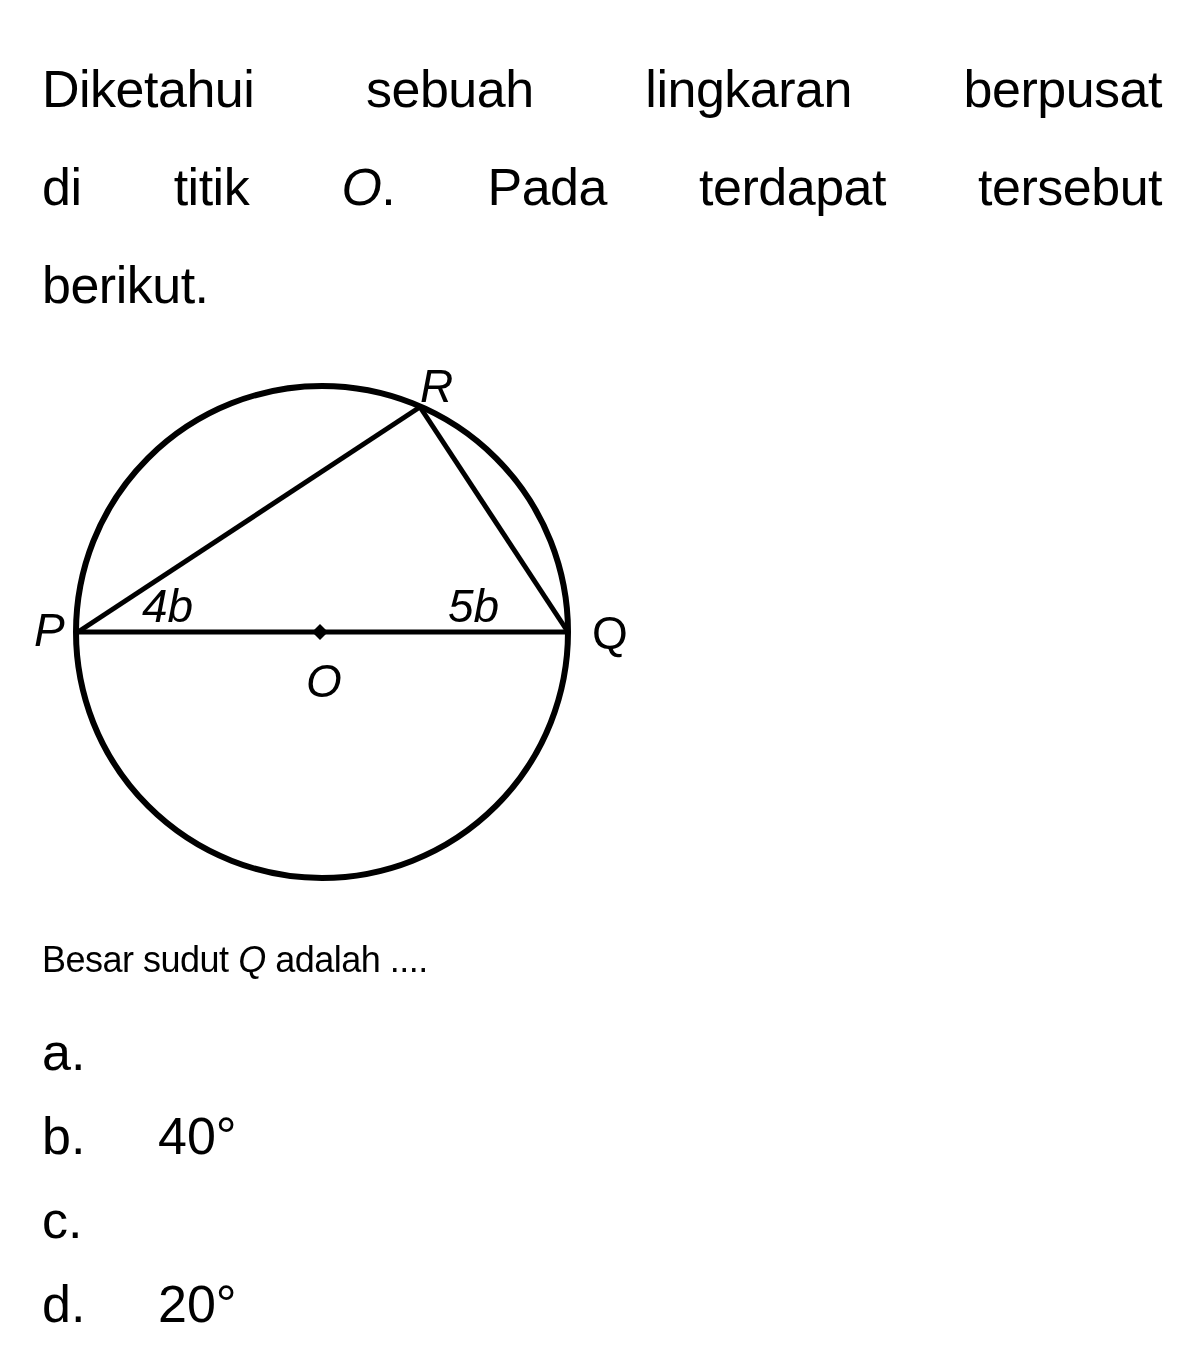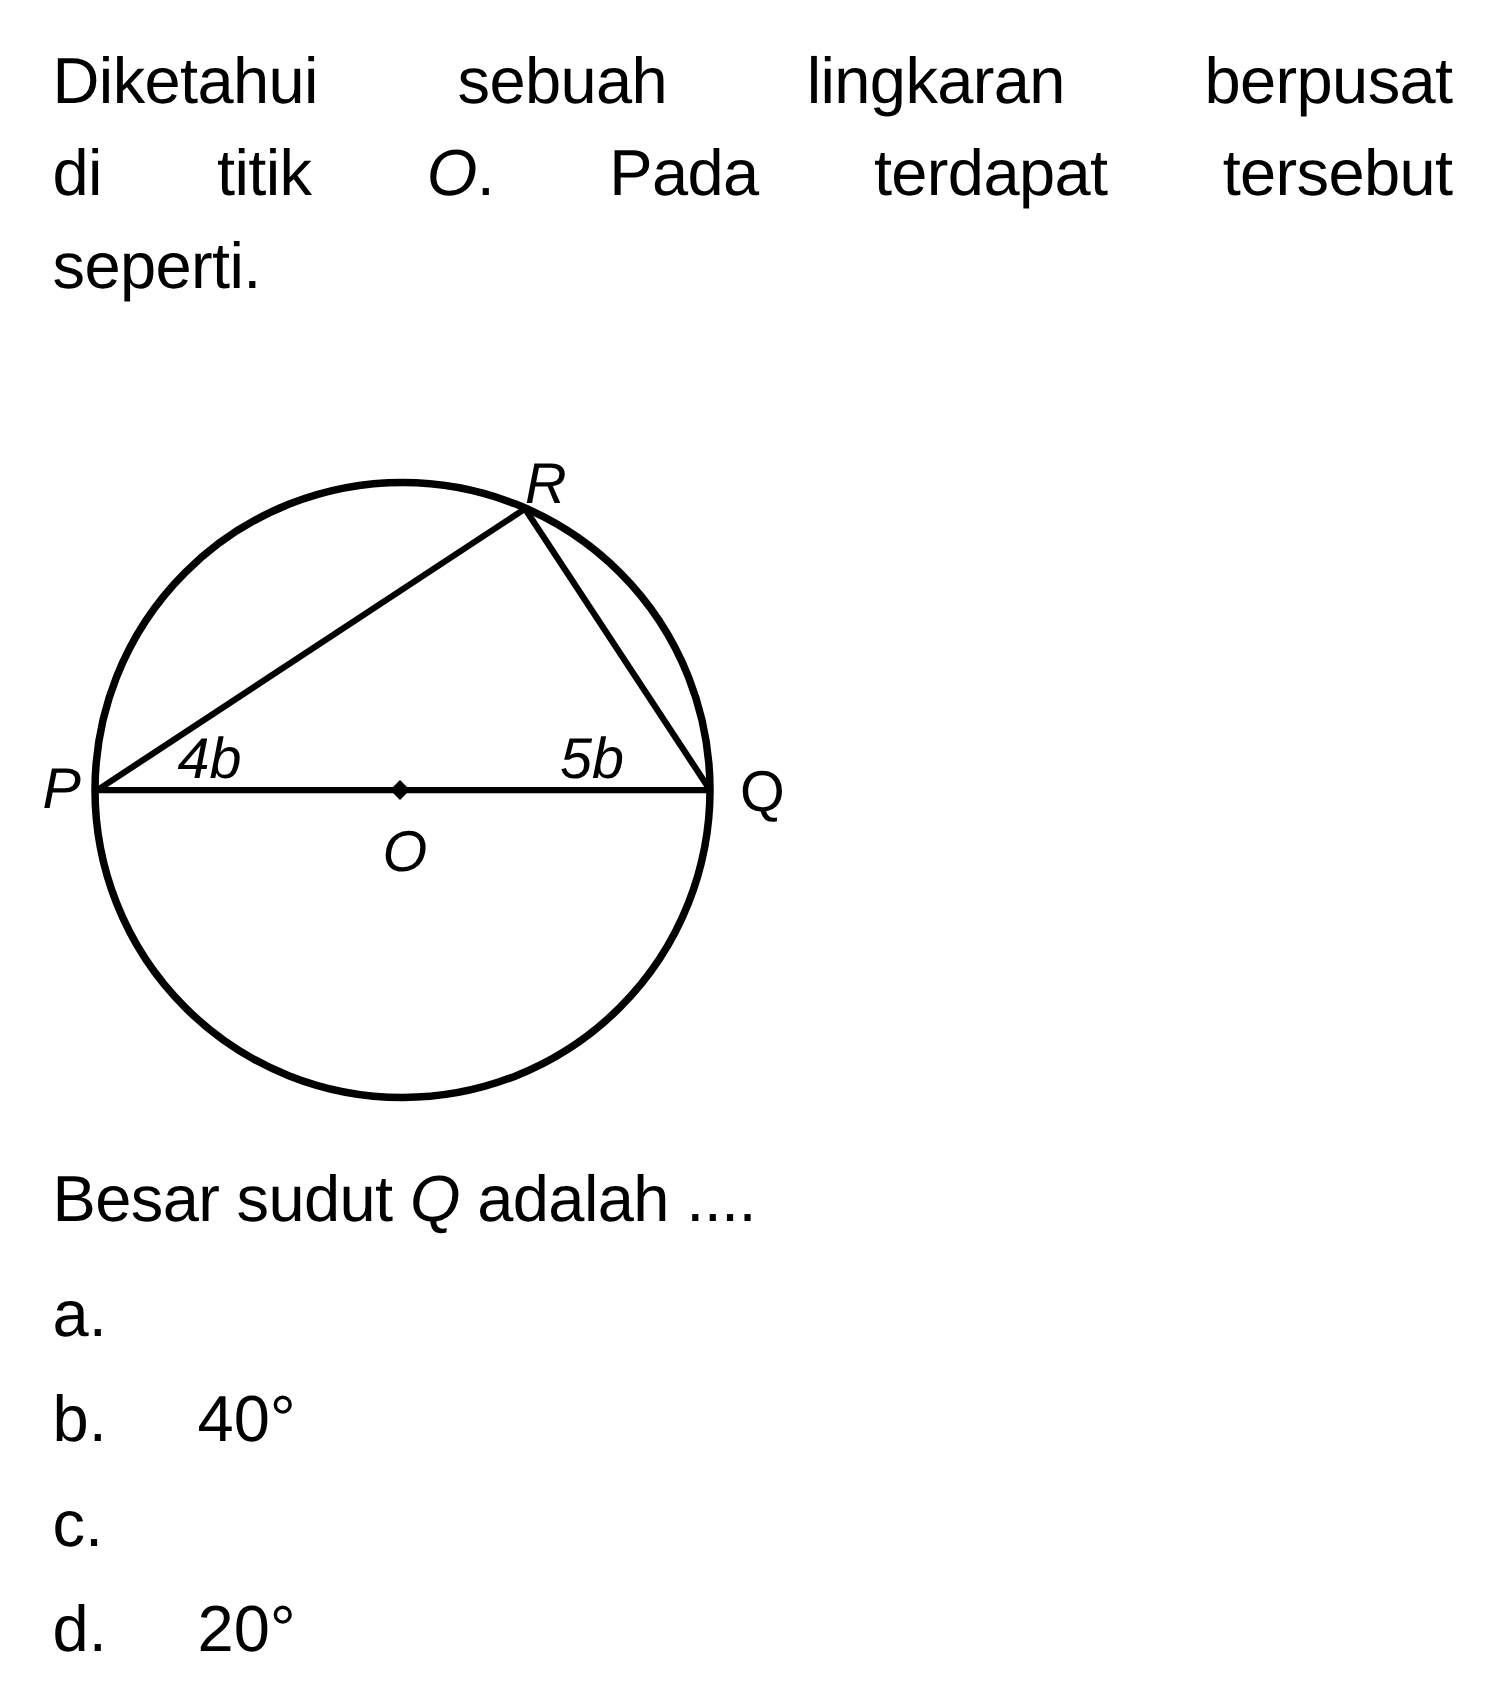--- a/index.html
+++ b/index.html
@@ -20,20 +20,21 @@
       left: 42px;
       top: 28px;
       width: 1120px;
       font-size: 52px;
       line-height: 74px;
       letter-spacing: -0.5px;
     }
     .line {
       display: block;
       white-space: nowrap;
+      margin-top: 24px;
     }
     .justify {
       text-align: justify;
       text-align-last: justify;
       white-space: normal;
     }
     .ital {
       font-style: italic;
     }
     .figure {
@@ -54,21 +55,21 @@
       font-style: italic;
       line-height: 1;
     }
     .fig-label.upright {
       font-style: normal;
     }
     .prompt {
       position: absolute;
       left: 42px;
       top: 928px;
-      font-size: 52px;
+      font-size: 36px;
       line-height: 64px;
       letter-spacing: -0.5px;
       white-space: nowrap;
     }
     .options {
       position: absolute;
       left: 42px;
       top: 1010px;
       font-size: 52px;
     }
@@ -81,21 +82,21 @@
     .option-letter {
       width: 116px;
     }
   </style>
 </head>
 <body>
 
 <div class="question-text">
   <span class="line justify">Diketahui sebuah lingkaran berpusat</span>
   <span class="line justify"><span>di titik </span> <span class="ital">O</span><span>. Pada terdapat tersebut</span></span>
-  <span class="line">seperti.</span>
+  <span class="line">berikut.</span>
 </div>
 
 <div class="figure">
   <svg width="700" height="560" viewBox="0 340 700 560">
     <circle cx="322" cy="632" r="246" fill="none" stroke="#000" stroke-width="6"></circle>
     <line x1="78" y1="632" x2="568" y2="632" stroke="#000" stroke-width="5"></line>
     <line x1="78" y1="632" x2="420" y2="407" stroke="#000" stroke-width="5"></line>
     <line x1="420" y1="407" x2="568" y2="632" stroke="#000" stroke-width="5"></line>
     <path d="M 320 624 L 328 632 L 320 640 L 312 632 Z" fill="#000"></path>
   </svg>

